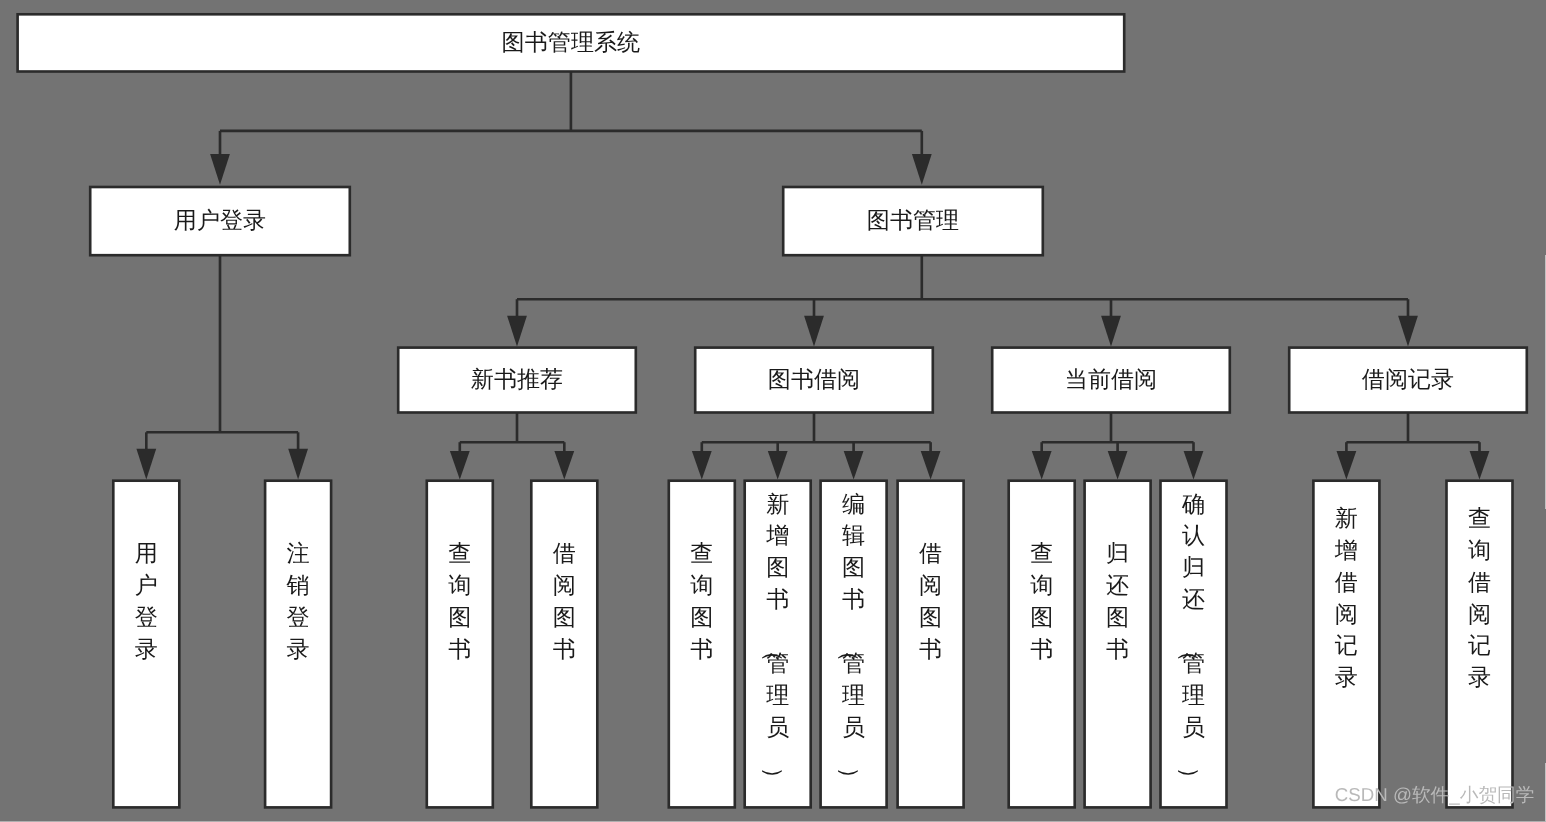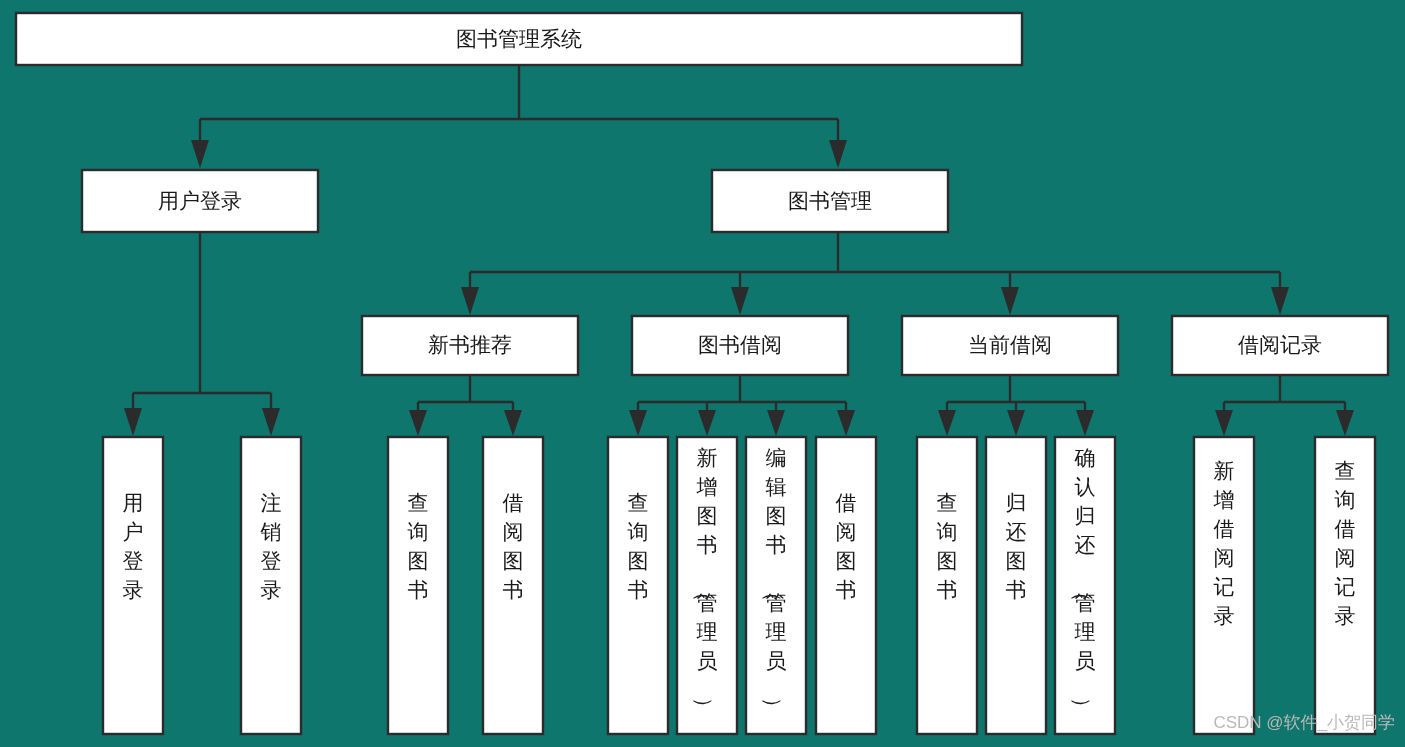--- a/index.html
+++ b/index.html
@@ -10,21 +10,21 @@
   body {
     width: 1405px;
     height: 747px;
     font-family: "Liberation Sans", sans-serif;
     overflow: hidden;
   }
   #diagram-root {
     position: relative;
     width: 1405px;
     height: 747px;
-    background: #0f766e;
+    background: #737373;
   }
   svg#flowchart {
     display: block;
     width: 1405px;
     height: 747px;
   }
   .node-box {
     fill: #ffffff;
     stroke: #2b2b2b;
     stroke-width: 2.4;

